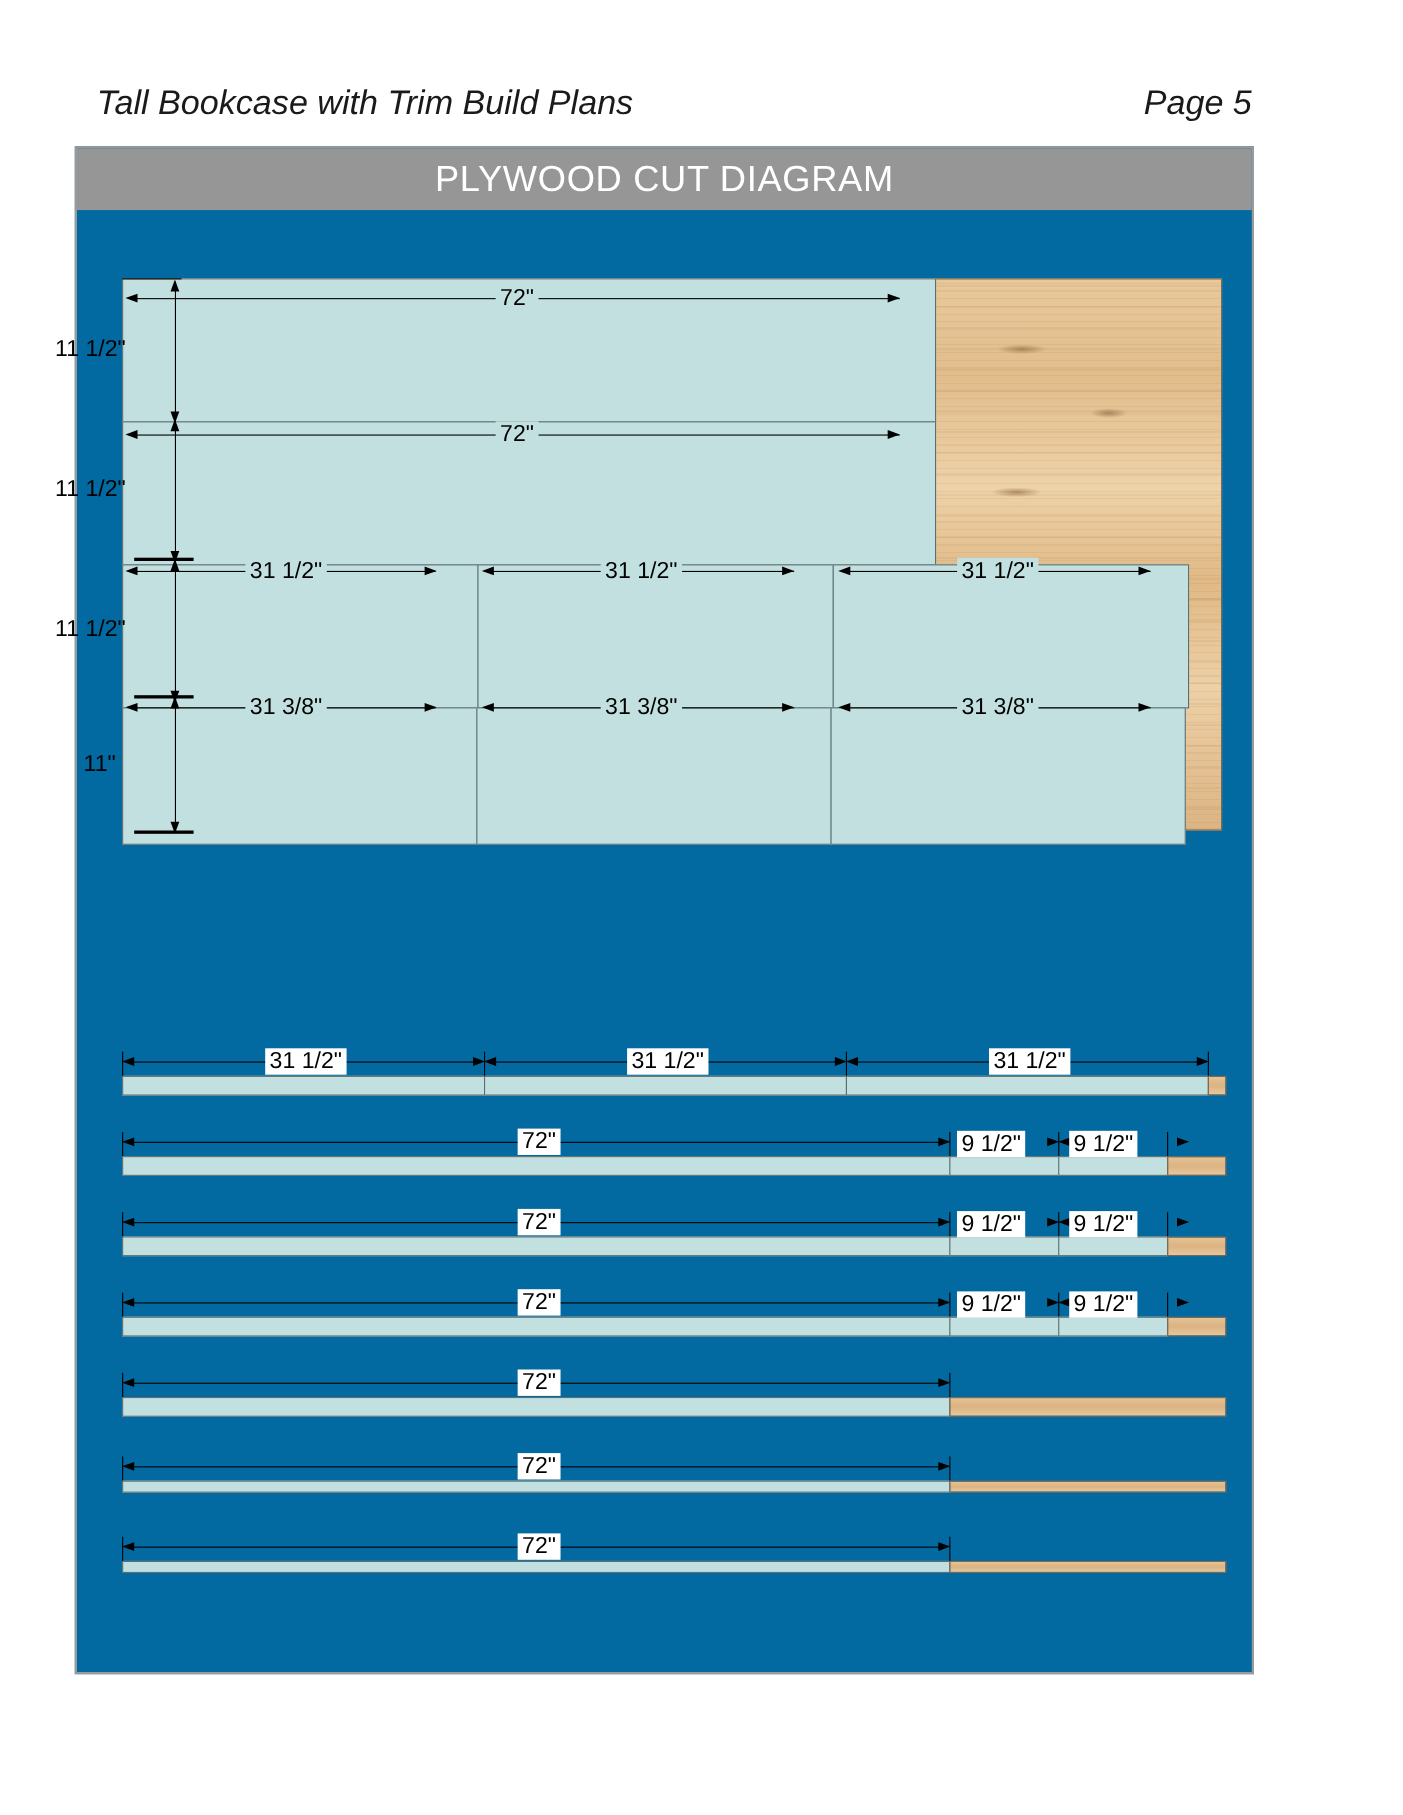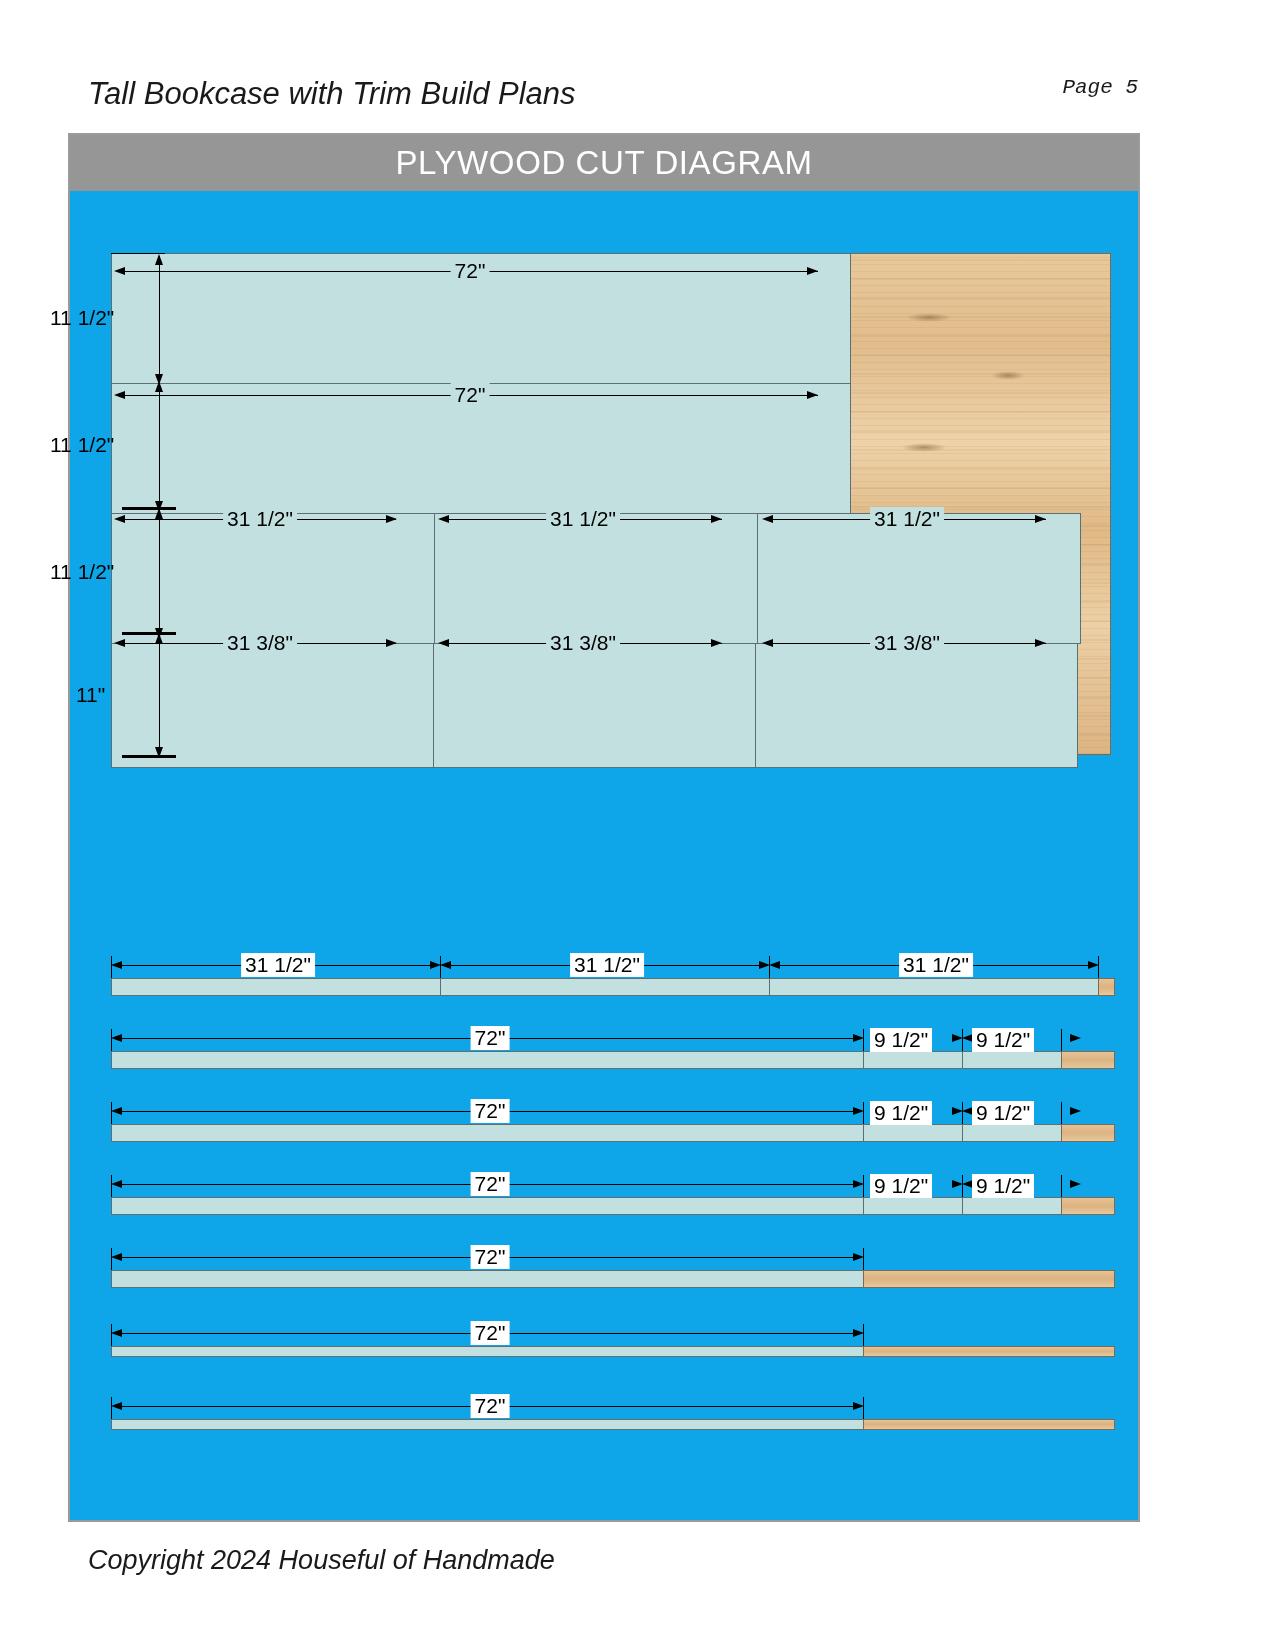--- a/index.html
+++ b/index.html
@@ -15,27 +15,27 @@
   
   .hdr{
     position:absolute;left:88px;top:76px;width:1050px;height:44px;
   }
   .hdr-title{
     position:absolute;left:0;top:0;
     font-size:31px;font-style:italic;color:#1a1a1a;white-space:nowrap;
   }
   .hdr-page{
     position:absolute;right:0;top:0;
-    font-size:21px;font-style:italic;color:#1a1a1a;white-space:nowrap;font-family:Liberation Mono, monospace;
+    font-size:31px;font-style:italic;color:#1a1a1a;white-space:nowrap;
   }
 
   
   .frame{
     position:absolute;left:68px;top:133px;width:1072px;height:1389px;
-    border:2px solid #9a9a9a;box-sizing:border-box;background:#0ea5e9;
+    border:2px solid #9a9a9a;box-sizing:border-box;background:#0369a1;
   }
 
   
   .banner{
     position:absolute;left:0;width:1068px;height:56px;
     background:#969696;color:#ffffff;
     font-size:33px;letter-spacing:.6px;
     display:flex;align-items:center;justify-content:center;
     box-sizing:border-box;
   }
@@ -346,16 +346,15 @@
       <div class="dim-h" style="left:45px;top:18px;width:745px;"></div>
       <div class="arw arw-l" style="left:41px;top:14px;"></div>
       <div class="arw arw-r" style="left:783px;top:14px;"></div>
       <div class="dimlbl" style="left:420px;top:18px;background:#fff;">72"</div>
       <div class="tick-v" style="left:793px;top:9px;height:22px;"></div>
     </div>
 
   </div>
 
   <div class="ftr">
-    <div class="ftr-left">Copyright 2024 Houseful of Handmade</div>
   </div>
 
 </div>
 
 </body></html>

